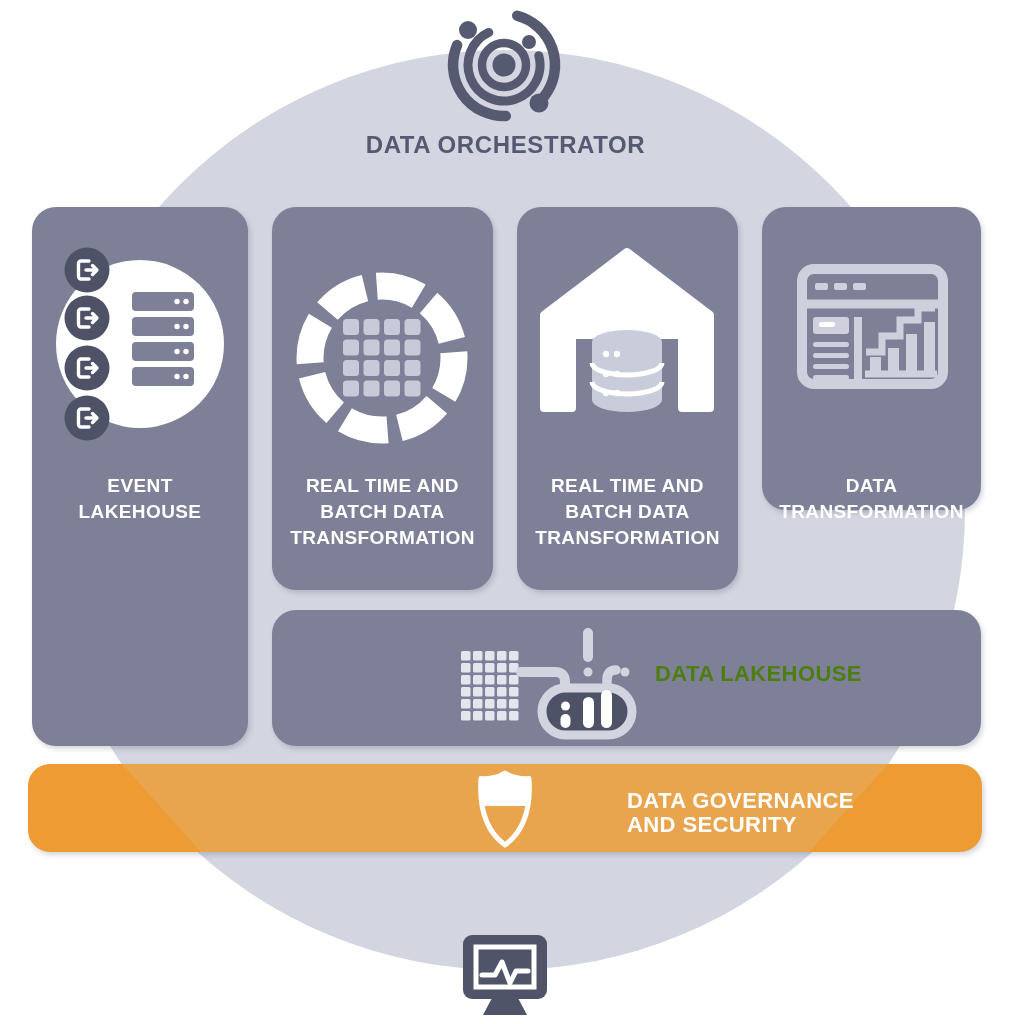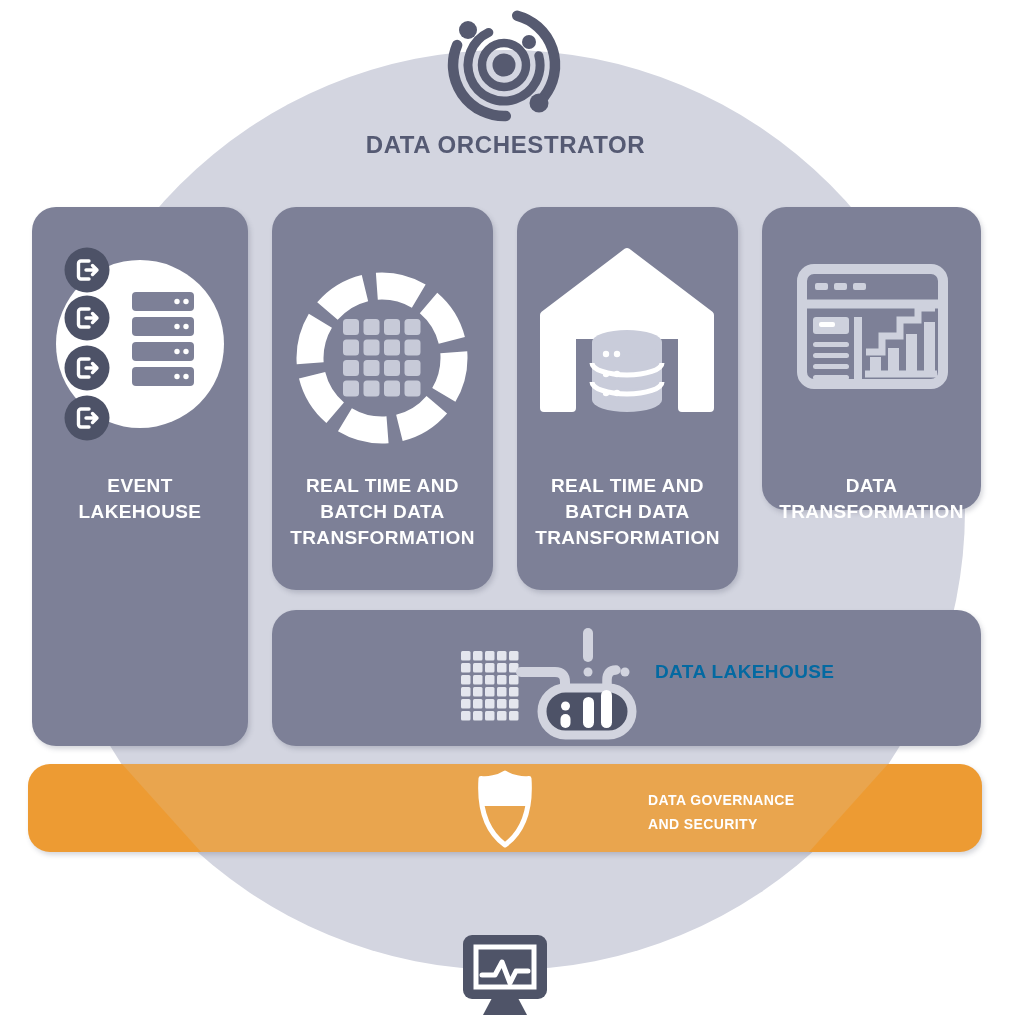--- a/index.html
+++ b/index.html
@@ -17,24 +17,24 @@
   .p2{left:272px;top:207px;width:221px;height:383px;}
   .p3{left:517px;top:207px;width:221px;height:383px;}
   .p4{left:762px;top:207px;width:219px;height:303px;}
   .lakebar{left:272px;top:610px;width:709px;height:136px;}
   .panel-label{position:absolute;left:0;right:0;top:266px;text-align:center;color:#ffffff;
                font-weight:700;font-size:19px;line-height:26px;letter-spacing:0.4px;}
   .gov{position:absolute;left:28px;top:764px;width:954px;height:88px;background:#ED9B33;
        border-radius:22px;overflow:hidden;box-shadow:2px 3px 5px rgba(70,74,95,0.22);}
   .gov-light{position:absolute;left:0;top:0;width:954px;height:88px;background:#E9A54E;
              clip-path:polygon(94px 0,860px 0,781px 88px,173px 88px);}
-  .gov-label{position:absolute;left:648px;top:789px;color:#ffffff;font-weight:700;
-             font-size:14px;line-height:23.5px;letter-spacing:0.4px;}
-  .lake-label{position:absolute;left:655px;top:661px;color:#0369a1;font-weight:700;
-              font-size:19px;letter-spacing:0.4px;}
+  .gov-label{position:absolute;left:627px;top:789px;color:#ffffff;font-weight:700;
+             font-size:22px;line-height:23.5px;letter-spacing:0.4px;}
+  .lake-label{position:absolute;left:655px;top:661px;color:#4d7c0f;font-weight:700;
+              font-size:22px;letter-spacing:0.4px;}
   .abs{position:absolute;}
   svg{display:block;}
 </style>
 </head>
 <body>
 
 <div class="stage">
 
   <div class="big-circle"></div>
 

